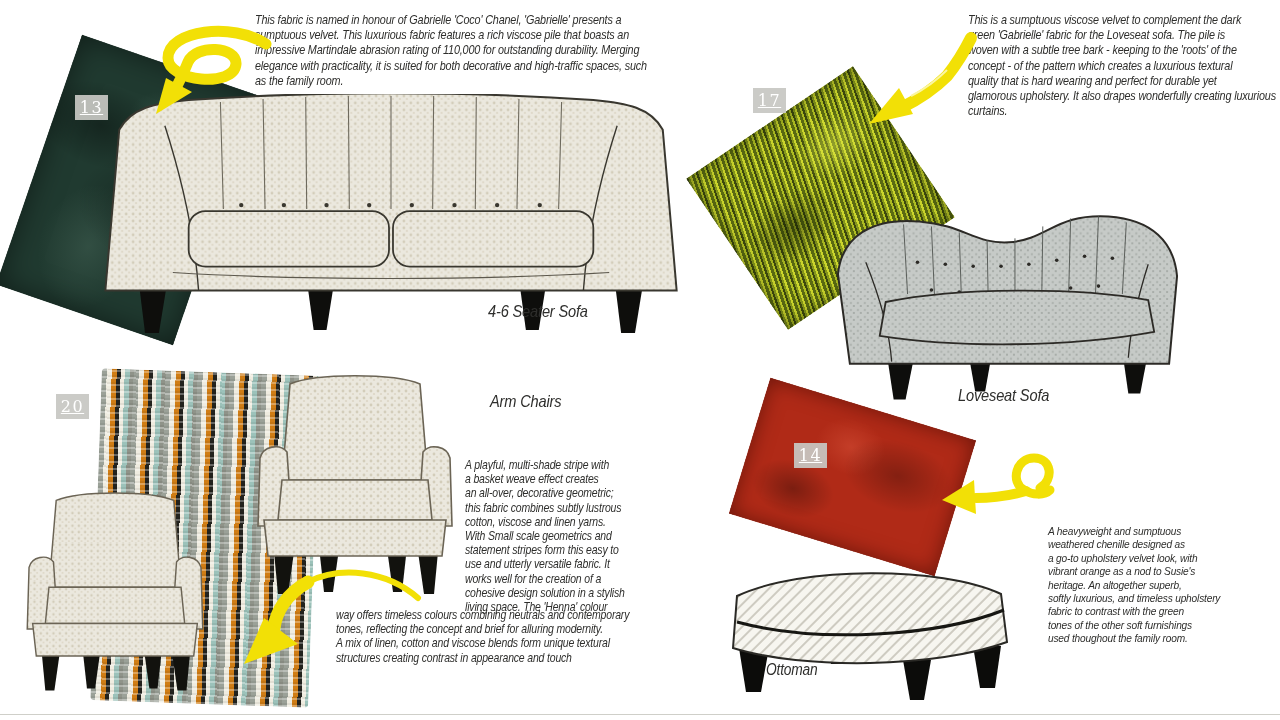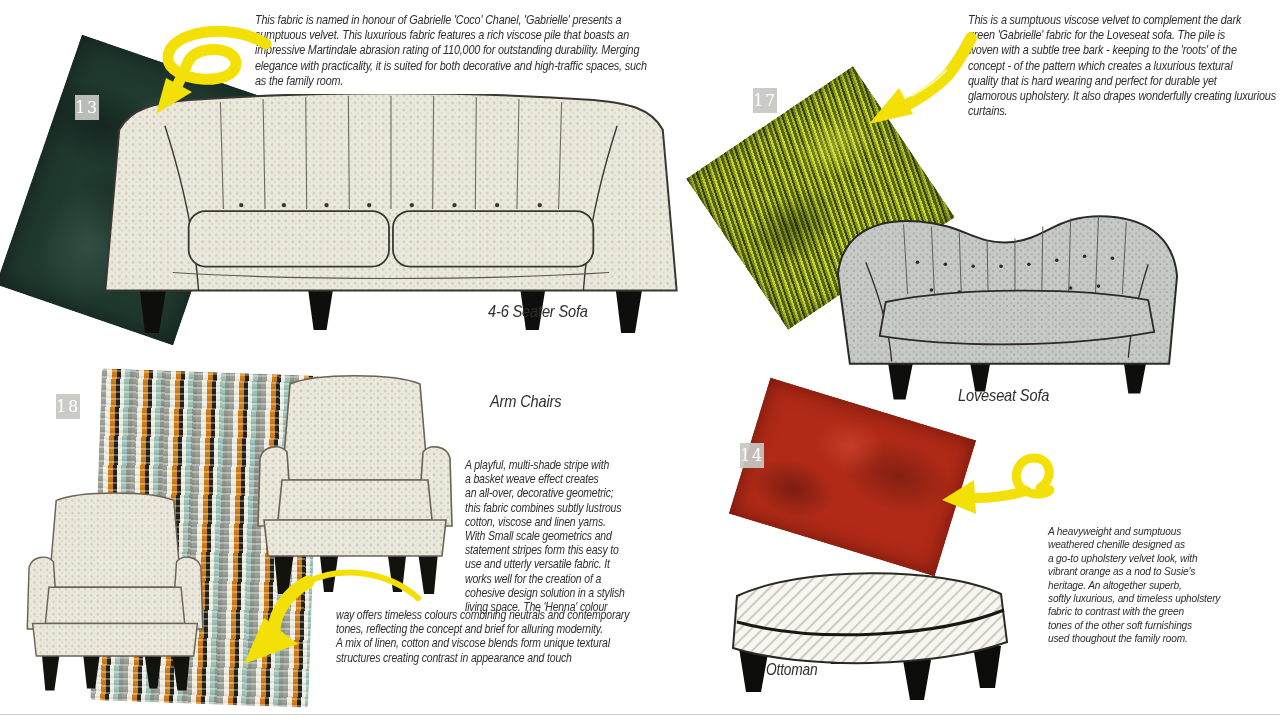--- a/index.html
+++ b/index.html
@@ -12,23 +12,23 @@
     font-family:"Liberation Sans",sans-serif;
     font-style:italic;color:#2e2e2c;white-space:pre-line;
     transform:scaleX(.86);transform-origin:0 0;letter-spacing:-.2px;
   }
   .para{font-size:12.6px;line-height:15.2px;}
   .para-sm{font-size:12.2px;line-height:14.2px;}
   .para-xs{font-size:11.8px;line-height:13.4px;}
   .label{font-size:17px;line-height:20px;}
   .badge{
     display:flex;align-items:center;justify-content:center;
-    width:24px;height:25px;background:rgba(199,199,195,.93);
+    width:33px;height:25px;background:rgba(199,199,195,.93);
     color:#ffffff;font-family:"DejaVu Serif",serif;font-size:16px;
-    letter-spacing:1.5px;z-index:6;
+    letter-spacing:1.5px;z-index:6;text-decoration:underline;
   }
   .swatch{z-index:1;}
   .art{z-index:3;}
   .arrow{z-index:5;}
   .txt{z-index:4;}
   
   #fab-green{
     left:34px;top:58px;width:187px;height:264px;transform:rotate(19deg);
     background-color:#203a30;
     background-image:
@@ -203,22 +203,22 @@
   </svg>
 <svg class="abs art" style="left:20px;top:476px;width:190px;height:228px">
     <use href="#armchair"></use>
   </svg>
 <svg class="abs art" style="left:727px;top:550px;width:285px;height:152px">
     <use href="#ottoman"></use>
   </svg>
 
 <div class="abs badge" style="left:75px;top:95px">13</div>
 <div class="abs badge" style="left:753px;top:88px">17</div>
-<div class="abs badge" style="left:56px;top:394px">18</div>
-<div class="abs badge" style="left:740px;top:443px">14</div>
+<div class="abs badge" style="left:56px;top:394px">20</div>
+<div class="abs badge" style="left:794px;top:443px">14</div>
 
 <svg class="abs arrow" style="left:138px;top:24px;width:135px;height:92px" viewBox="0 0 135 92">
   <path d="M128,20 C95,-2 30,6 30,34 C30,58 96,64 98,40 C99,22 58,20 50,38 C46,48 42,56 38,64" fill="none" stroke="#f2e006" stroke-width="11" stroke-linecap="round"></path>
   <path d="M18,90 L28,54 L54,68 Z" fill="#f2e006"></path>
 </svg>
 <svg class="abs arrow" style="left:855px;top:28px;width:125px;height:105px" viewBox="0 0 125 105">
   <path d="M116,10 C108,26 100,38 92,48 C80,60 62,72 46,80" fill="none" stroke="#f2e006" stroke-width="12" stroke-linecap="round"></path>
   <path d="M14,96 L44,60 L58,86 Z" fill="#f2e006"></path>
   <path d="M92,42 C80,54 68,62 56,68" fill="none" stroke="#fbf6a0" stroke-width="2"></path>
 </svg>

